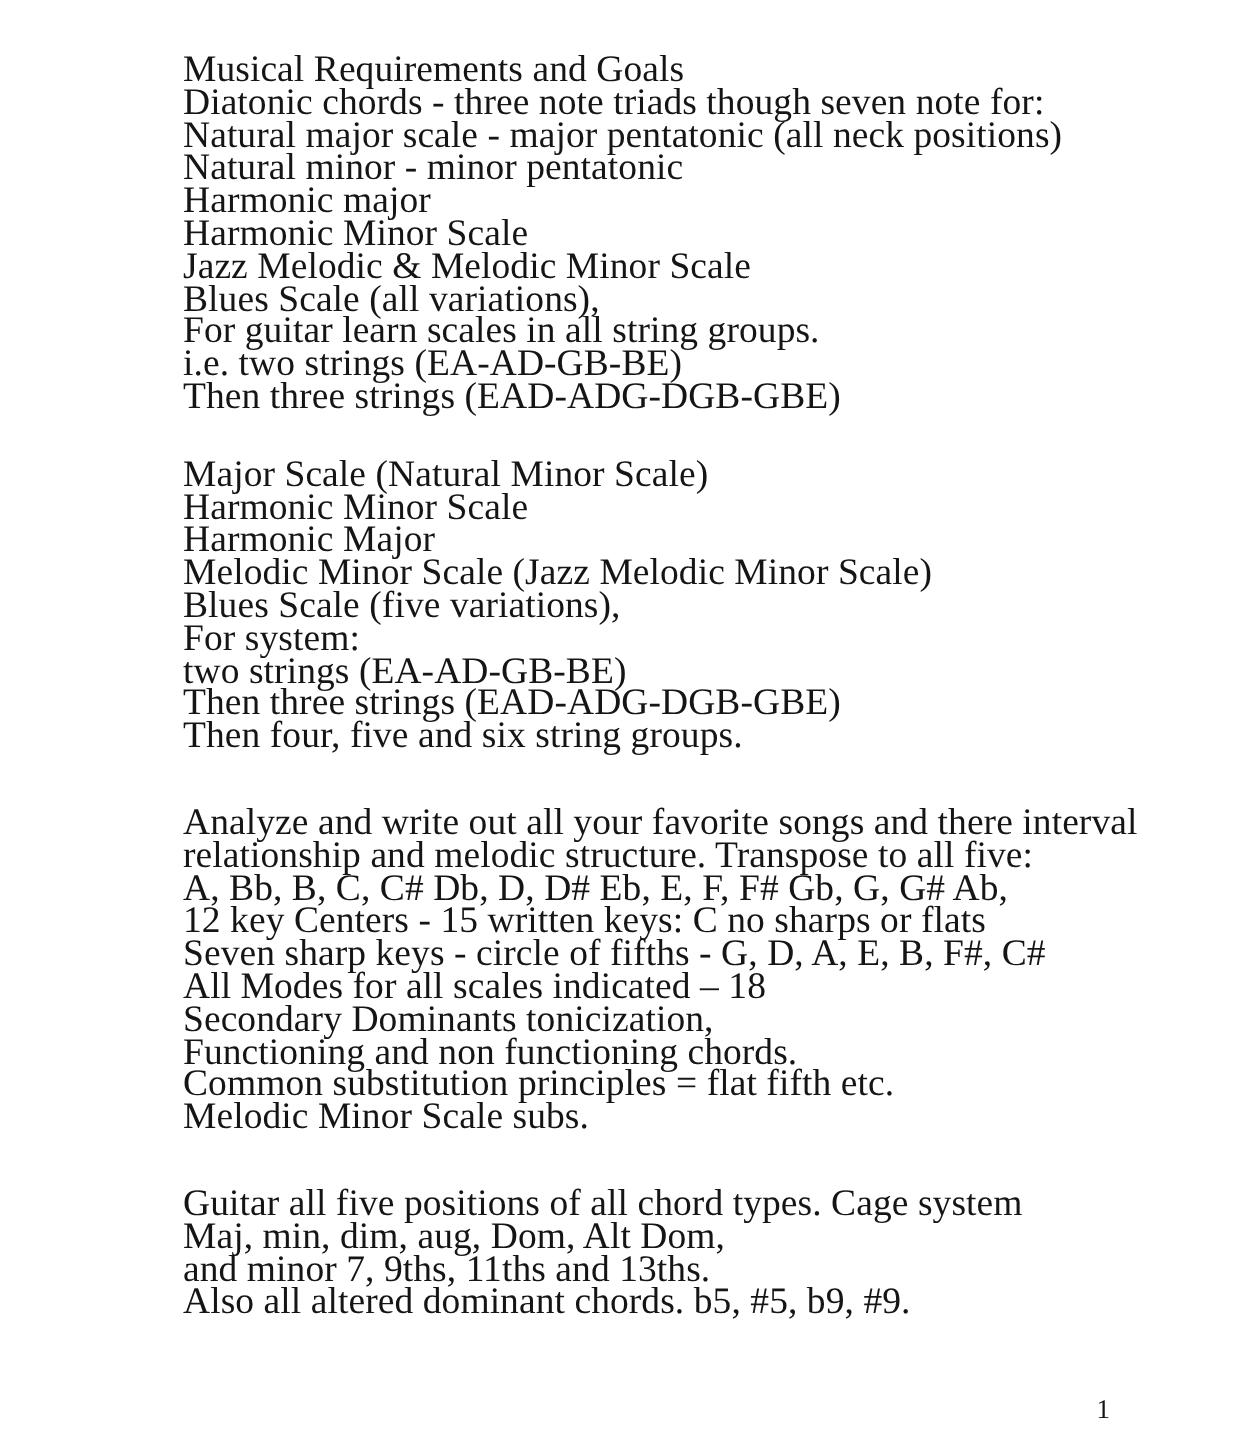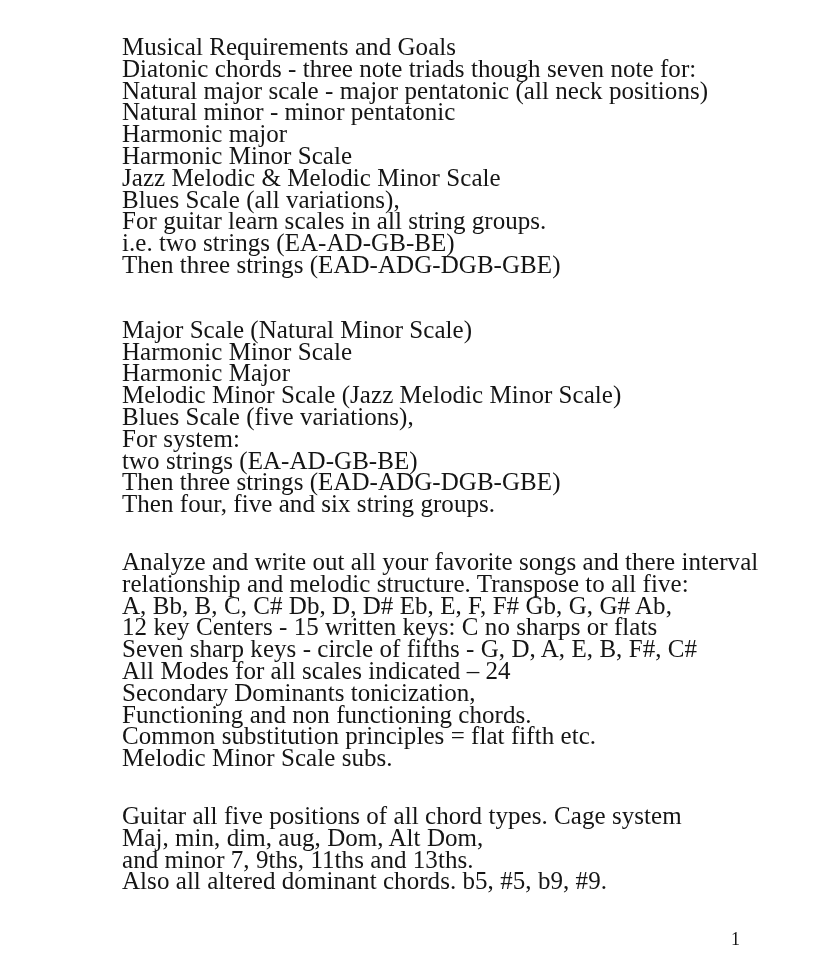--- a/index.html
+++ b/index.html
@@ -37,21 +37,21 @@
   .block {
     margin: 0;
     padding: 0;
   }
 
   
   .block + .block {
     margin-top: 36px;
   }
   .block.gap-wide {
-    margin-top: 43px;
+    margin-top: 30px;
   }
 
   .line {
     display: block;
     font-size: 25px;
     line-height: 21.8px;
     letter-spacing: 0.05px;
     white-space: pre;
     color: #151515;
   }
@@ -95,21 +95,21 @@
         <span class="line">two strings (EA-AD-GB-BE)</span>
         <span class="line">Then three strings (EAD-ADG-DGB-GBE)</span>
         <span class="line">Then four, five and six string groups.</span>
       </div>
       <div class="block">
         <span class="line">Analyze and write out all your favorite songs and there interval</span>
         <span class="line">relationship and melodic structure. Transpose to all five:</span>
         <span class="line">A, Bb, B, C, C# Db, D, D# Eb, E, F, F# Gb, G, G# Ab,</span>
         <span class="line">12 key Centers - 15 written keys: C no sharps or flats</span>
         <span class="line">Seven sharp keys - circle of fifths - G, D, A, E, B, F#, C#</span>
-        <span class="line">All Modes for all scales indicated – 24</span>
+        <span class="line">All Modes for all scales indicated – 18</span>
         <span class="line">Secondary Dominants tonicization,</span>
         <span class="line">Functioning and non functioning chords.</span>
         <span class="line">Common substitution principles = flat fifth etc.</span>
         <span class="line">Melodic Minor Scale subs.</span>
       </div>
       <div class="block">
         <span class="line">Guitar all five positions of all chord types. Cage system</span>
         <span class="line">Maj, min, dim, aug, Dom, Alt Dom,</span>
         <span class="line">and minor 7, 9ths, 11ths and 13ths.</span>
         <span class="line">Also all altered dominant chords. b5, #5, b9, #9.</span>

